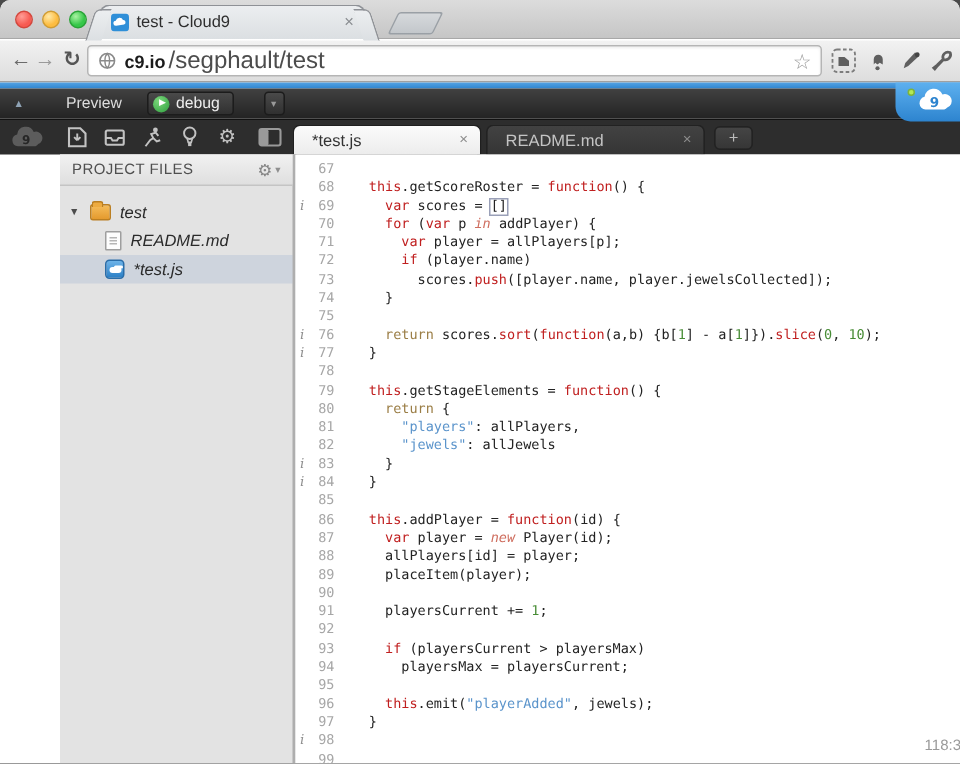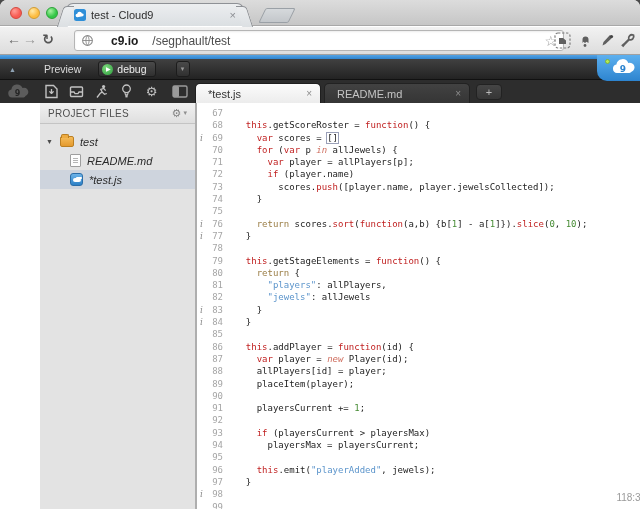--- a/index.html
+++ b/index.html
@@ -28,24 +28,24 @@
     transform:skewX(-26deg); }
 
   
   .toolbar { position:absolute; left:0; top:27px; width:640px; height:28px;
     background:linear-gradient(#f2f2f2,#dddddd); border-bottom:1px solid #a0a0a0; }
   .nav-btn { position:absolute; top:4px; font-size:14px; color:#6b6b6b; width:16px; text-align:center; }
   .nav-back { left:6px; } .nav-fwd { left:22px; color:#9a9a9a; }
   .nav-reload { left:40px; font-size:14px; font-weight:bold; color:#555; }
   .urlbar { position:absolute; left:58px; top:3px; width:490px; height:21px; background:#fff;
     border:1px solid #b5b5b5; border-radius:3px; box-shadow:inset 0 1px 2px rgba(0,0,0,.08);
-    display:flex; align-items:center; padding:0 6px; gap:17px;margin-left:16px; }
+    display:flex; align-items:center; padding:0 6px; gap:5px; }
   .globe { width:13px; height:13px; flex:0 0 auto; }
   .url-host { font-size:12px; font-weight:bold; color:#1b1b1b; }
-  .url-path { font-size:12px; color:#4c4c4c; margin-left:-3px; }
+  .url-path { font-size:16px; color:#4c4c4c; margin-left:-3px; }
   .star { margin-left:auto; font-size:14px; color:#9a9a9a; line-height:1; }
   .ext-icon { position:absolute; top:5px; width:17px; height:17px; }
   .ext-1 { left:554px; } .ext-2 { left:577px; } .ext-3 { left:599px; } .ext-4 { left:620px; }
 
   
   .accent { position:absolute; left:0; top:55px; width:640px; height:4px; background:linear-gradient(#54a3e4,#2f85cf); }
   .menubar { position:absolute; left:0; top:59px; width:640px; height:21px;
     background:linear-gradient(#414141,#232323); border-bottom:1px solid #111;
     display:flex; align-items:center; color:#dcdcdc; font-size:10.5px; }
   .collapse-btn { color:#8fa3b5; font-size:7px; margin:0 9px 0 9px; }
@@ -400,21 +400,21 @@
             <span class="gut-num">98</span>
           </div>
           <div class="gut-row">
             <span class="gut-num">99</span>
           </div>
         </div>
       <div class="codecol" id="code">
           <div class="cline"></div>
           <div class="cline"><span class="tok-t">  </span><span class="tok-k">this</span><span class="tok-t">.getScoreRoster = </span><span class="tok-k">function</span><span class="tok-t">() {</span></div>
           <div class="cline"><span class="tok-t">    </span><span class="tok-k">var</span><span class="tok-t"> scores = </span><span class="tok-b">[]</span></div>
-          <div class="cline"><span class="tok-t">    </span><span class="tok-k">for</span><span class="tok-t"> (</span><span class="tok-k">var</span><span class="tok-t"> p </span><span class="tok-i">in</span><span class="tok-t"> allJewels) {</span></div>
+          <div class="cline"><span class="tok-t">    </span><span class="tok-k">for</span><span class="tok-t"> (</span><span class="tok-k">var</span><span class="tok-t"> p </span><span class="tok-i">in</span><span class="tok-t"> addPlayer) {</span></div>
           <div class="cline"><span class="tok-t">      </span><span class="tok-k">var</span><span class="tok-t"> player = allPlayers[p];</span></div>
           <div class="cline"><span class="tok-t">      </span><span class="tok-k">if</span><span class="tok-t"> (player.name)</span></div>
           <div class="cline"><span class="tok-t">        scores.</span><span class="tok-f">push</span><span class="tok-t">([player.name, player.jewelsCollected]);</span></div>
           <div class="cline"><span class="tok-t">    }</span></div>
           <div class="cline"></div>
           <div class="cline"><span class="tok-t">    </span><span class="tok-r">return</span><span class="tok-t"> scores.</span><span class="tok-f">sort</span><span class="tok-t">(</span><span class="tok-k">function</span><span class="tok-t">(a,b) {b[</span><span class="tok-n">1</span><span class="tok-t">] - a[</span><span class="tok-n">1</span><span class="tok-t">]}).</span><span class="tok-f">slice</span><span class="tok-t">(</span><span class="tok-n">0</span><span class="tok-t">, </span><span class="tok-n">10</span><span class="tok-t">);</span></div>
           <div class="cline"><span class="tok-t">  }</span></div>
           <div class="cline"></div>
           <div class="cline"><span class="tok-t">  </span><span class="tok-k">this</span><span class="tok-t">.getStageElements = </span><span class="tok-k">function</span><span class="tok-t">() {</span></div>
           <div class="cline"><span class="tok-t">    </span><span class="tok-r">return</span><span class="tok-t"> {</span></div>

